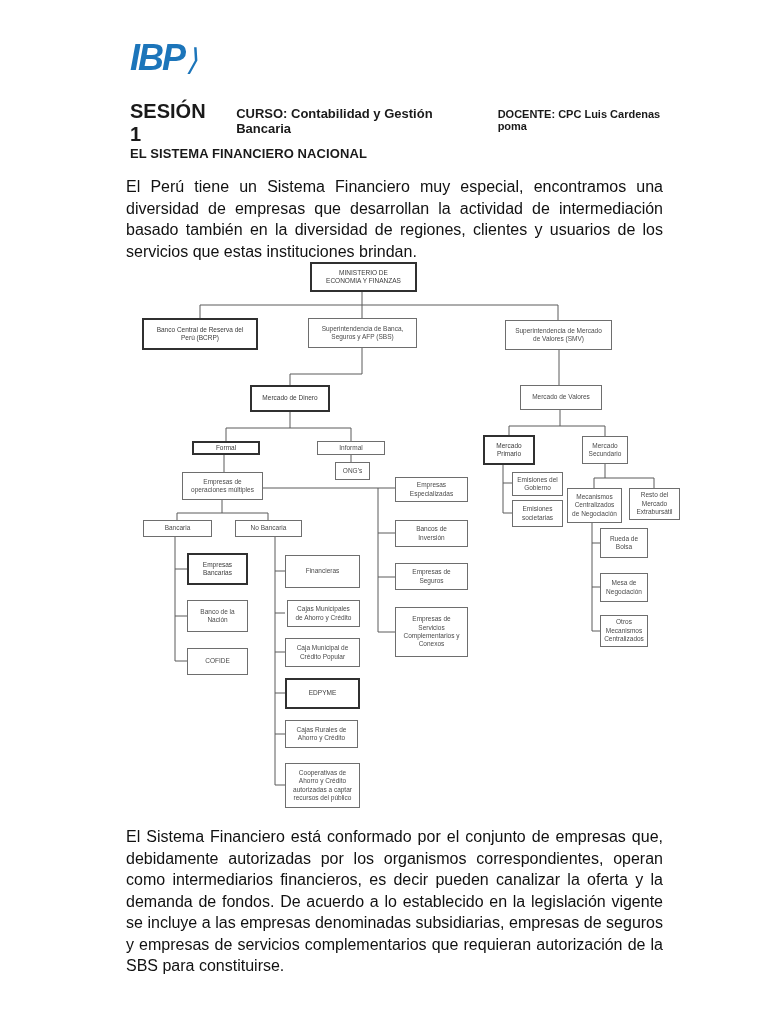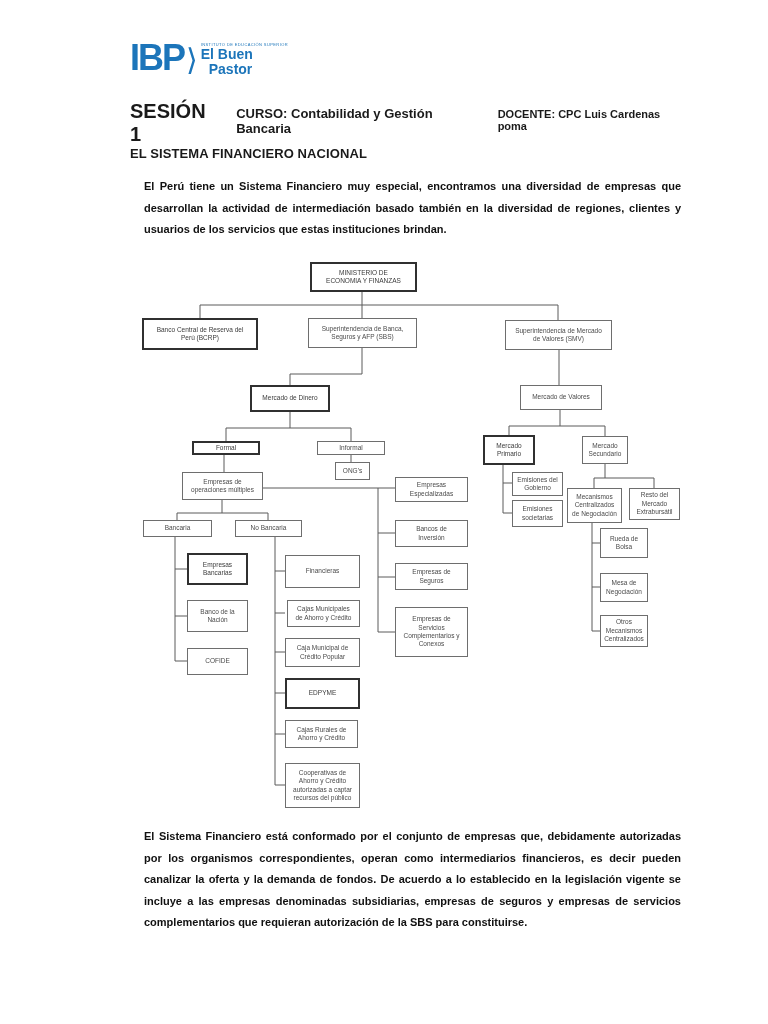--- a/index.html
+++ b/index.html
@@ -7,21 +7,21 @@
   body {
     position: relative;
     width: 768px; height: 1024px;
     background: #ffffff;
     font-family: "Liberation Sans", sans-serif;
     color: #1a1a1a;
     overflow: hidden;
   }
 
   
-  .logo { position: absolute; left: 130px; top: 40px; display: flex; align-items: flex-end; }
+  .logo { position: absolute; left: 130px; top: 40px; display: flex; align-items: flex-end; font-style: italic; }
   .logo-acronym {
     font-size: 36px; font-weight: 800; letter-spacing: -2px;
     color: #1c75ba; line-height: 1;
   }
   .logo-chevron {
     font-size: 30px; font-weight: 400; color: #1c75ba;
     line-height: 1.1; margin: 0 3px 0 2px;
   }
   .logo-text { display: flex; flex-direction: column; padding-top: 2px; }
   .logo-tagline { font-size: 4px; color: #1c75ba; letter-spacing: 0.4px; white-space: nowrap; }
@@ -36,22 +36,22 @@
   .session-title { font-size: 20px; font-weight: 800; letter-spacing: 0px; }
   .course-label  { font-size: 13px; font-weight: 700; margin-left: 26px; }
   .teacher-label { font-size: 11px; font-weight: 700; margin-left: 40px; }
 
   .doc-title {
     position: absolute; left: 130px; top: 146px; width: 537px;
     font-size: 13px; font-weight: 800; letter-spacing: 0.1px;
   }
 
   .para {
-    position: absolute; left: 144px; width: 537px;
-    font-size: 11px; font-weight: 700; line-height: 21.5px;
+    position: absolute; left: 126px; width: 537px;
+    font-size: 16px; font-weight: 400; line-height: 21.5px;
     text-align: justify; color: #111;
   }
   .para-1 { top: 176px; }
   .para-2 { top: 826px; }
 
   
   .diagram { position: absolute; left: 0; top: 0; width: 768px; height: 1024px; }
   .diagram svg { position: absolute; left: 0; top: 0; }
   .node {
     position: absolute;
@@ -64,25 +64,20 @@
     padding: 1px;
   }
   .node.bold { border: 2px solid #303030; color: #3a3a3a; }
 </style>
 </head>
 <body>
 
 <div class="logo">
   <span class="logo-acronym">IBP</span>
   <span class="logo-chevron">⟩</span>
-  <span class="logo-text">
-    <span class="logo-tagline">INSTITUTO DE EDUCACIÓN SUPERIOR</span>
-    <span class="logo-name1">El Buen</span>
-    <span class="logo-name2">Pastor</span>
-  </span>
 </div>
 
 <div class="session-row">
   <span class="session-title">SESIÓN 1</span>
   <span class="course-label">CURSO: Contabilidad y Gestión Bancaria</span>
   <span class="teacher-label">DOCENTE: CPC Luis Cardenas poma</span>
 </div>
 
 <div class="doc-title">EL SISTEMA FINANCIERO NACIONAL</div>
 

